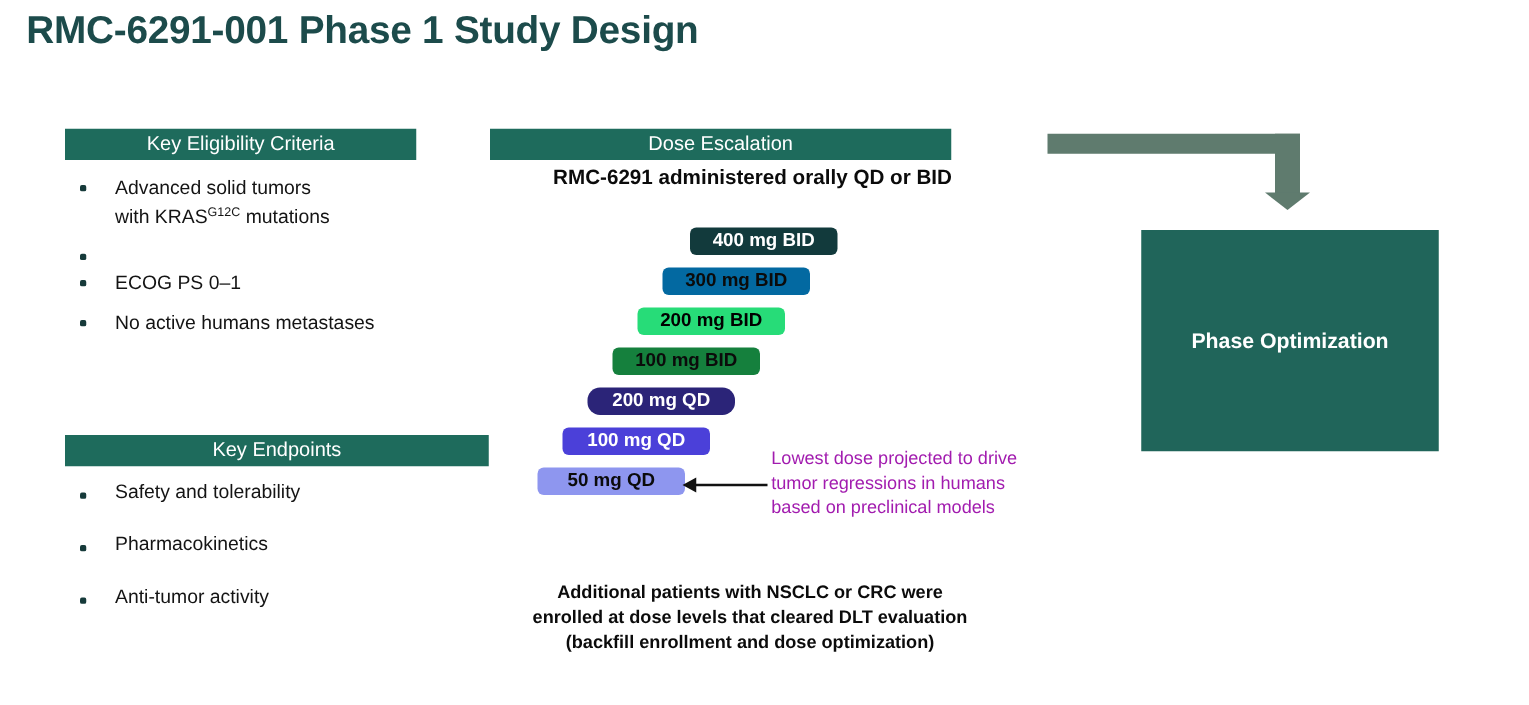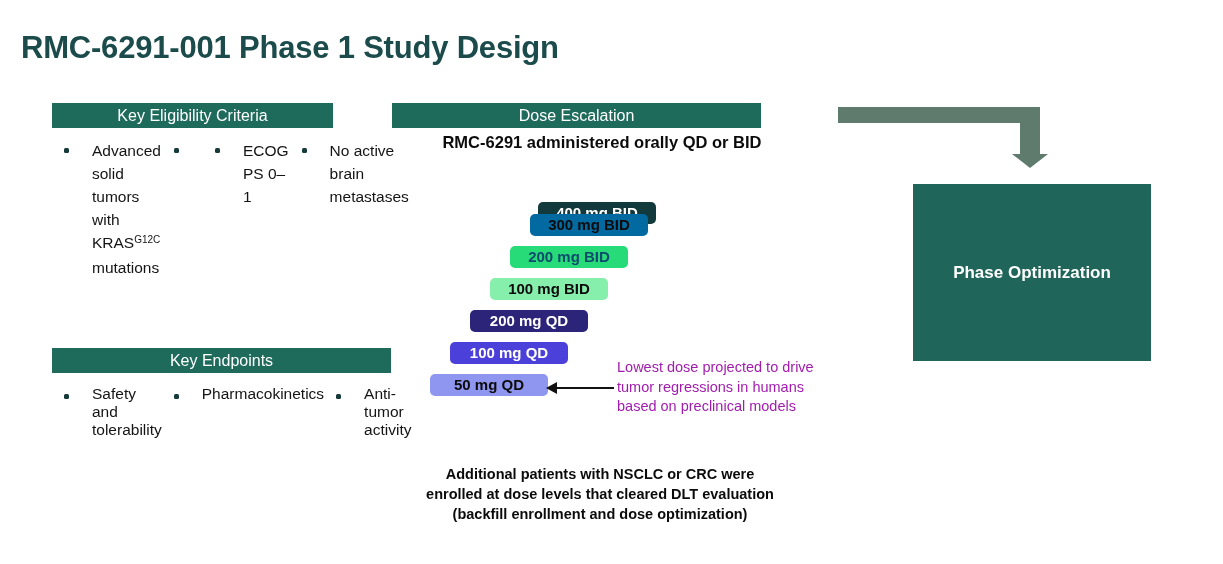--- a/index.html
+++ b/index.html
@@ -21,37 +21,36 @@
     color:var(--body-text);
     overflow:hidden;
   }
   .abs{position:absolute;}
 
   .title{
     left:21px;top:6px;
     font-size:31px;font-weight:600;
     color:var(--title-text);
     letter-spacing:-0.2px;
-    margin-top:24px;
   }
 
   .header-bar{
     background:var(--header-bar-bg);
     color:var(--header-bar-text);
     font-weight:normal;font-size:16px;
     text-align:center;line-height:25px;
     height:25px;
   }
   .elig-bar{left:52px;top:103px;width:281px;}
   .endp-bar{left:52px;top:348px;width:339px;}
   .esc-bar{left:392px;top:103px;width:369px;}
 
-  .bullet-list{display:flex;flex-direction:row;}
+  .bullet-list{display:flex;flex-direction:column;}
   .elig-list{left:58px;top:139px;width:290px;gap:7px;}
-  .endp-list{left:58px;top:385px;width:290px;gap:6px;}
+  .endp-list{left:58px;top:385px;width:290px;gap:24px;}
   .bullet-item{display:flex;align-items:flex-start;}
   .bullet-dot{
     width:5px;height:5px;flex:none;
     background:var(--bullet);border-radius:1.5px;
     margin:9px 23px 0 6px;
   }
   .bullet-text{
     font-size:15.5px;line-height:23px;color:var(--body-text);
     white-space:pre-line;
   }
@@ -63,21 +62,21 @@
     text-align:center;font-weight:bold;font-size:16.5px;color:#0b0b0b;
   }
 
   .dose-ladder{left:430px;top:182px;width:240px;height:216px;}
   .dose-box{
     position:absolute;width:118px;height:22px;
     border-radius:5px;
     font-weight:bold;font-size:15px;line-height:22px;
     text-align:center;
   }
-  .d0{left:108px;top:0;margin-top:20px;}
+  .d0{left:122px;top:0;}
   .d1{left:100px;top:32px;}
   .d2{left:80px;top:64px;}
   .d3{left:60px;top:96px;}
   .d4{left:40px;top:128px;}
   .d5{left:20px;top:160px;}
   .d6{left:0;top:192px;}
 
   .ann-arrow-line{
     left:556px;top:387px;width:58px;height:0;
     border-top:2px solid var(--annotation-arrow);
@@ -131,21 +130,21 @@
   </div>
   <div class="bullet-item">
     <span class="bullet-dot"></span>
   </div>
   <div class="bullet-item">
     <span class="bullet-dot"></span>
     <span class="bullet-text"><span>ECOG PS 0–1</span><span class="sup"></span><span></span></span>
   </div>
   <div class="bullet-item">
     <span class="bullet-dot"></span>
-    <span class="bullet-text"><span>No active brain metastases</span><span class="sup"></span><span></span></span>
+    <span class="bullet-text"><span>No active humans metastases</span><span class="sup"></span><span></span></span>
   </div>
 </div>
 
 <div class="abs header-bar endp-bar">Key Endpoints</div>
 
 <div class="abs bullet-list endp-list">
   <div class="bullet-item">
     <span class="bullet-dot"></span>
     <span class="bullet-text">Safety and tolerability</span>
   </div>
@@ -158,23 +157,23 @@
     <span class="bullet-text">Anti-tumor activity</span>
   </div>
 </div>
 
 <div class="abs header-bar esc-bar">Dose Escalation</div>
 <div class="abs esc-subtitle">RMC-6291 administered orally QD or BID</div>
 
 <div class="abs dose-ladder">
   <div class="dose-box d0" style="background-color: rgb(18, 58, 60); color: rgb(255, 255, 255);">400 mg BID</div>
   <div class="dose-box d1" style="background-color: #0369a1; color: rgb(11, 11, 11);">300 mg BID</div>
-  <div class="dose-box d2" style="background-color: rgb(39, 220, 120); color: #0c4a6e;">200 mg BID</div>
-  <div class="dose-box d3" style="background-color: #86efac; color: rgb(11, 11, 11);">100 mg BID</div>
-  <div class="dose-box d4" style="background-color: rgb(43, 36, 120); color: rgb(255, 255, 255);">200 mg QD</div>
+  <div class="dose-box d2" style="background-color: rgb(39, 220, 120); color: #000000;">200 mg BID</div>
+  <div class="dose-box d3" style="background-color: #15803d; color: rgb(11, 11, 11);">100 mg BID</div>
+  <div class="dose-box d4" style="background-color: rgb(43, 36, 120); color: rgb(255, 255, 255); border-radius: 10px;">200 mg QD</div>
   <div class="dose-box d5" style="background-color: rgb(75, 64, 217); color: rgb(255, 255, 255);">100 mg QD</div>
   <div class="dose-box d6" style="background-color: rgb(142, 150, 239); color: rgb(11, 11, 11);">50 mg QD</div>
 </div>
 
 <div class="abs ann-arrow-line"></div>
 <div class="abs ann-arrow-head"></div>
 <div class="abs annotation">Lowest dose projected to drive
 tumor regressions in humans
 based on preclinical models</div>
 

